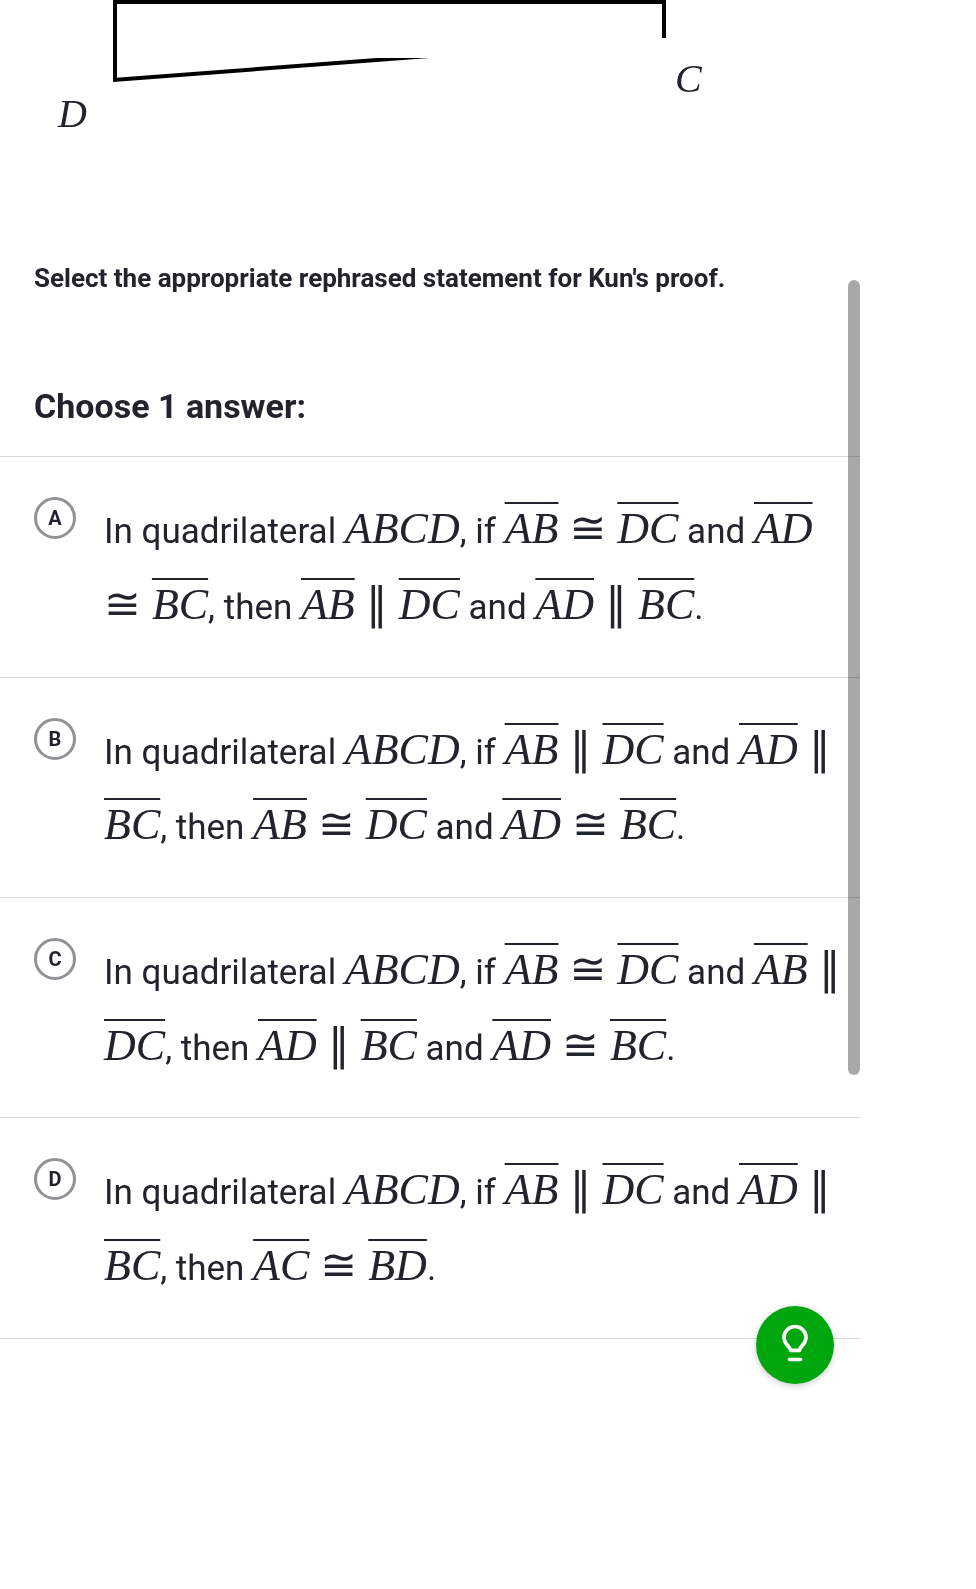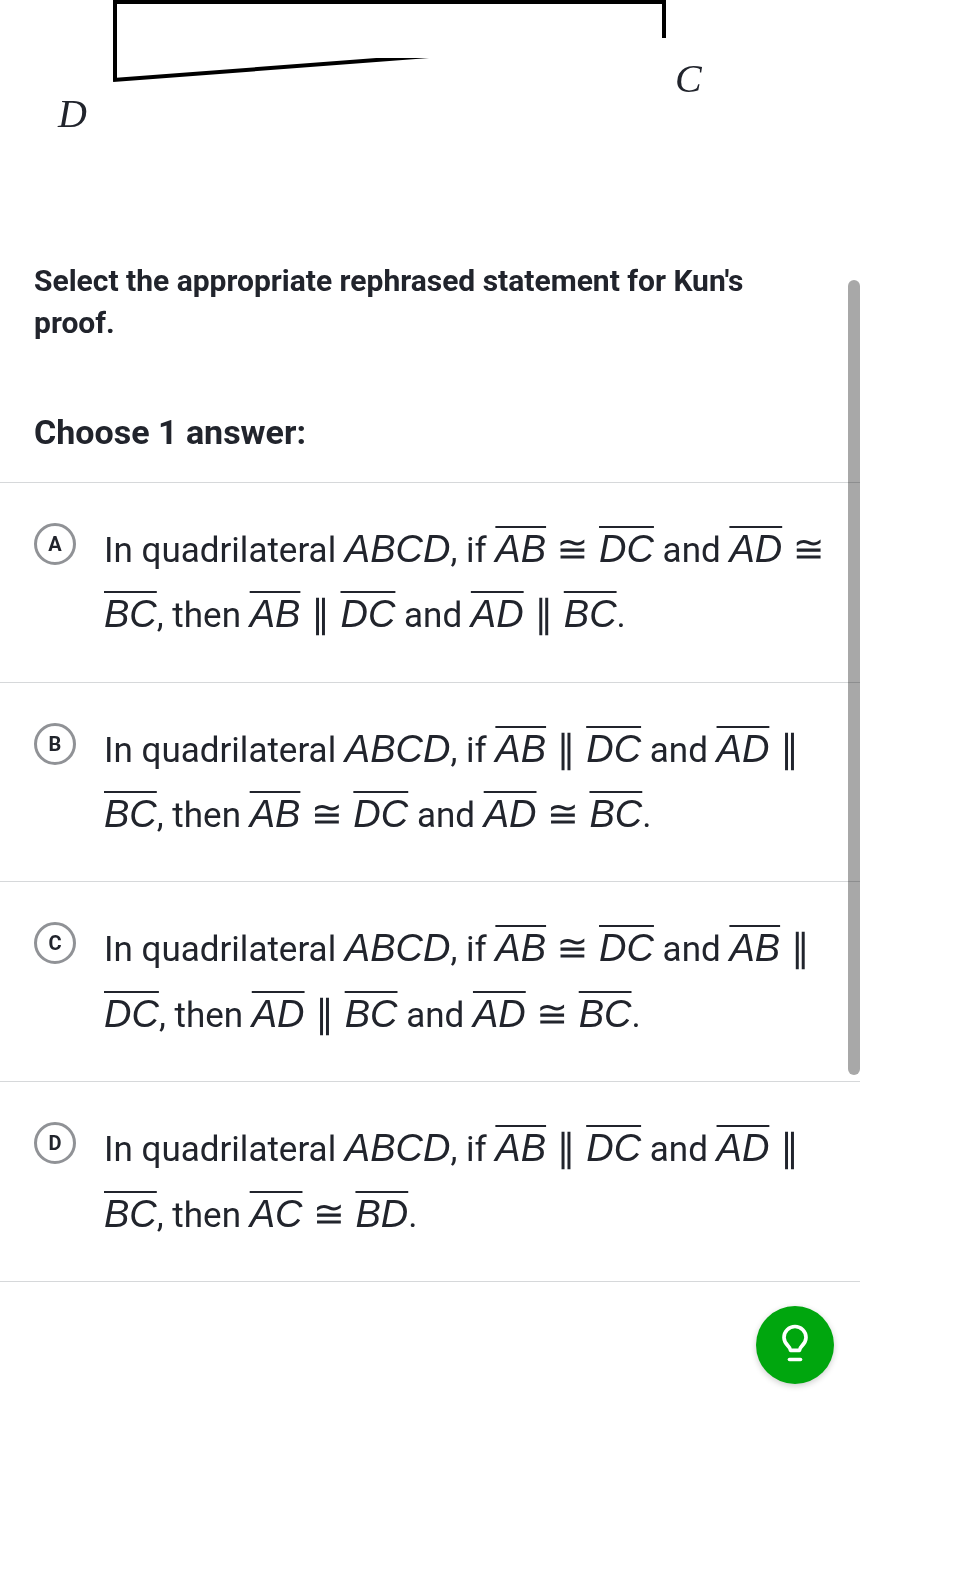--- a/index.html
+++ b/index.html
@@ -8,27 +8,27 @@
   .diagram-region { width: 100%; height: 170px; position: relative; }
   
   .fig-top { position: absolute; left: 113px; top: 0px; width: 553px; border-top: 4px solid #000; }
   .fig-left { position: absolute; left: 113px; top: 0px; height: 80px; border-left: 4px solid #000; }
   .fig-right { position: absolute; left: 662px; top: 0px; height: 38px; border-left: 4px solid #000; }
   .fig-bottom { position: absolute; left: 113px; top: 58px; width: 553px; height: 42px; }
   .fig-bottom svg { width: 553px; height: 42px; display:block; }
   .label-d { position: absolute; left: 58px; top: 90px; font-family: "Times New Roman", serif; font-style: italic; font-size: 40px; }
   .label-c { position: absolute; left: 675px; top: 55px; font-family: "Times New Roman", serif; font-style: italic; font-size: 40px; }
   .question-block { padding: 0 34px; }
-  .question-text { font-size: 30px; font-weight: 700; line-height: 1.4; margin-top: 90px; }
-  .choose-text { font-size: 34px; font-weight: 700; margin-top: 68px; margin-bottom: 30px; }
+  .question-text { font-size: 26px; font-weight: 700; line-height: 1.4; margin-top: 90px; }
+  .choose-text { font-size: 34px; font-weight: 700; margin-top: 90px; margin-bottom: 30px; }
   .answers { border-top: 1px solid #d6d8da; }
   .answer-row { border-bottom: 1px solid #d6d8da; padding: 34px 10px 34px 34px; display: flex; align-items: flex-start; gap: 28px; cursor: pointer; }
   .radio-letter { flex: 0 0 auto; width: 42px; height: 42px; border: 3px solid #909296; border-radius: 50%; display: flex; align-items: center; justify-content: center; font-size: 20px; font-weight: 700; color: #21242c; margin-top: 6px; }
   .answer-text { font-size: 35px; line-height: 1.72; color: #21242c; }
-  .math { font-family: Liberation Sans, sans-serif; font-style: italic; font-size: 38px; }
+  .math { font-family: Liberation Serif, serif; font-style: italic; font-size: 44px; }
   .over { text-decoration: overline; text-decoration-thickness: 1.5px; white-space: nowrap; font-style: italic; text-align: center; }
   .sym { font-style: normal; }
   .scrollbar-track { position: absolute; right: 0; top: 0; width: 12px; height: 1075px; background: transparent; }
   .scrollbar-thumb { position: absolute; right: 0; top: 280px; width: 12px; height: 795px; background: rgba(0,0,0,0.34); border-radius: 6px; }
   .help-fab { position: absolute; right: 26px; bottom: 205px; width: 78px; height: 78px; border-radius: 50%; background: #00a60e; display: flex; align-items: center; justify-content: center; box-shadow: 0 2px 6px rgba(0,0,0,0.2); cursor: pointer; }
   .help-fab svg { width: 44px; height: 44px; }
 </style>
 </head>
 <body>
 

